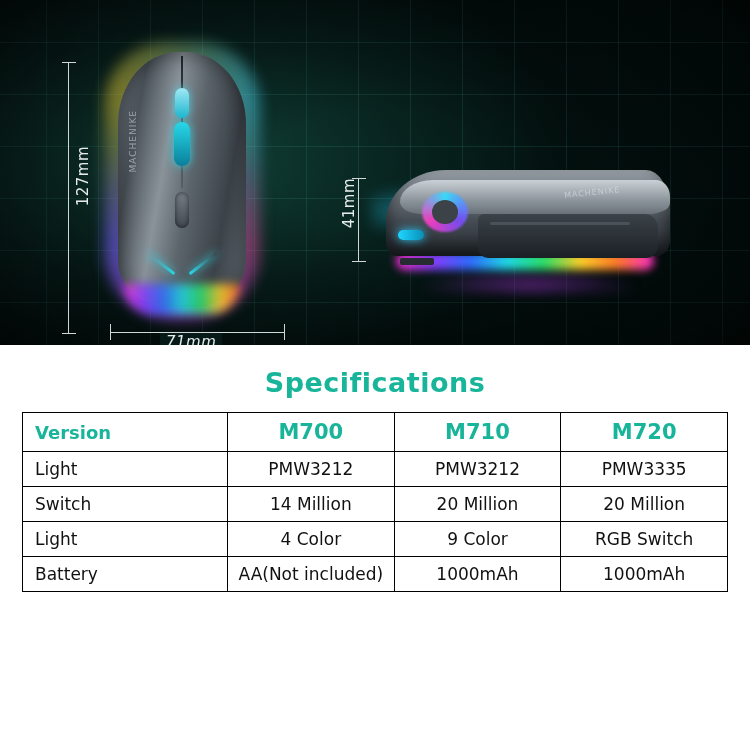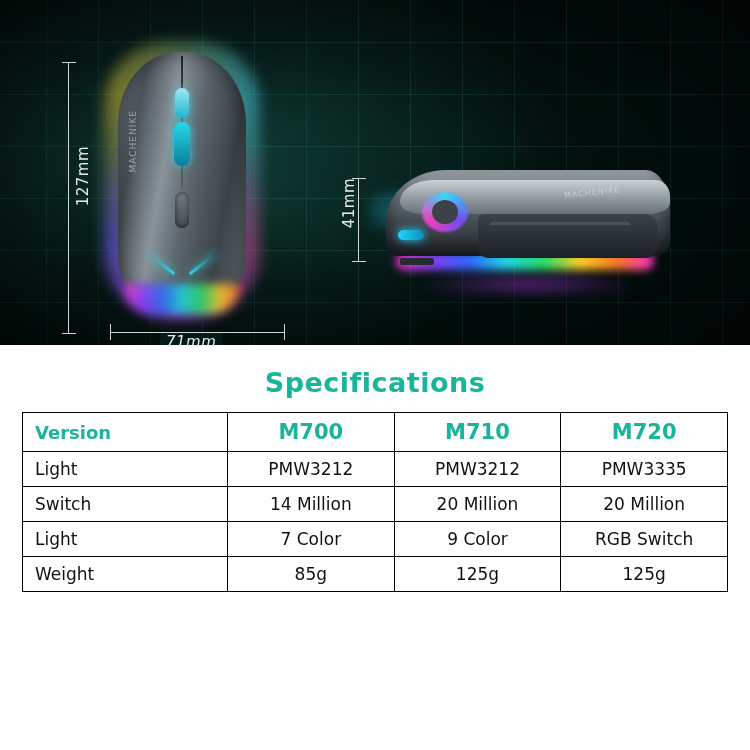--- a/index.html
+++ b/index.html
@@ -286,26 +286,26 @@
           <td>PMW3335</td>
         </tr>
         <tr>
           <td class="rowhead">Switch</td>
           <td>14 Million</td>
           <td>20 Million</td>
           <td>20 Million</td>
         </tr>
         <tr>
           <td class="rowhead">Light</td>
-          <td>7 Color</td>
+          <td>4 Color</td>
           <td>9 Color</td>
           <td>RGB Switch</td>
         </tr>
         <tr>
-          <td class="rowhead">Weight</td>
-          <td>85g</td>
-          <td>125g</td>
-          <td>125g</td>
+          <td class="rowhead">Battery</td>
+          <td>AA(Not included)</td>
+          <td>1000mAh</td>
+          <td>1000mAh</td>
         </tr>
       </tbody>
     </table>
   </div>
 </div>
 
 </body></html>

